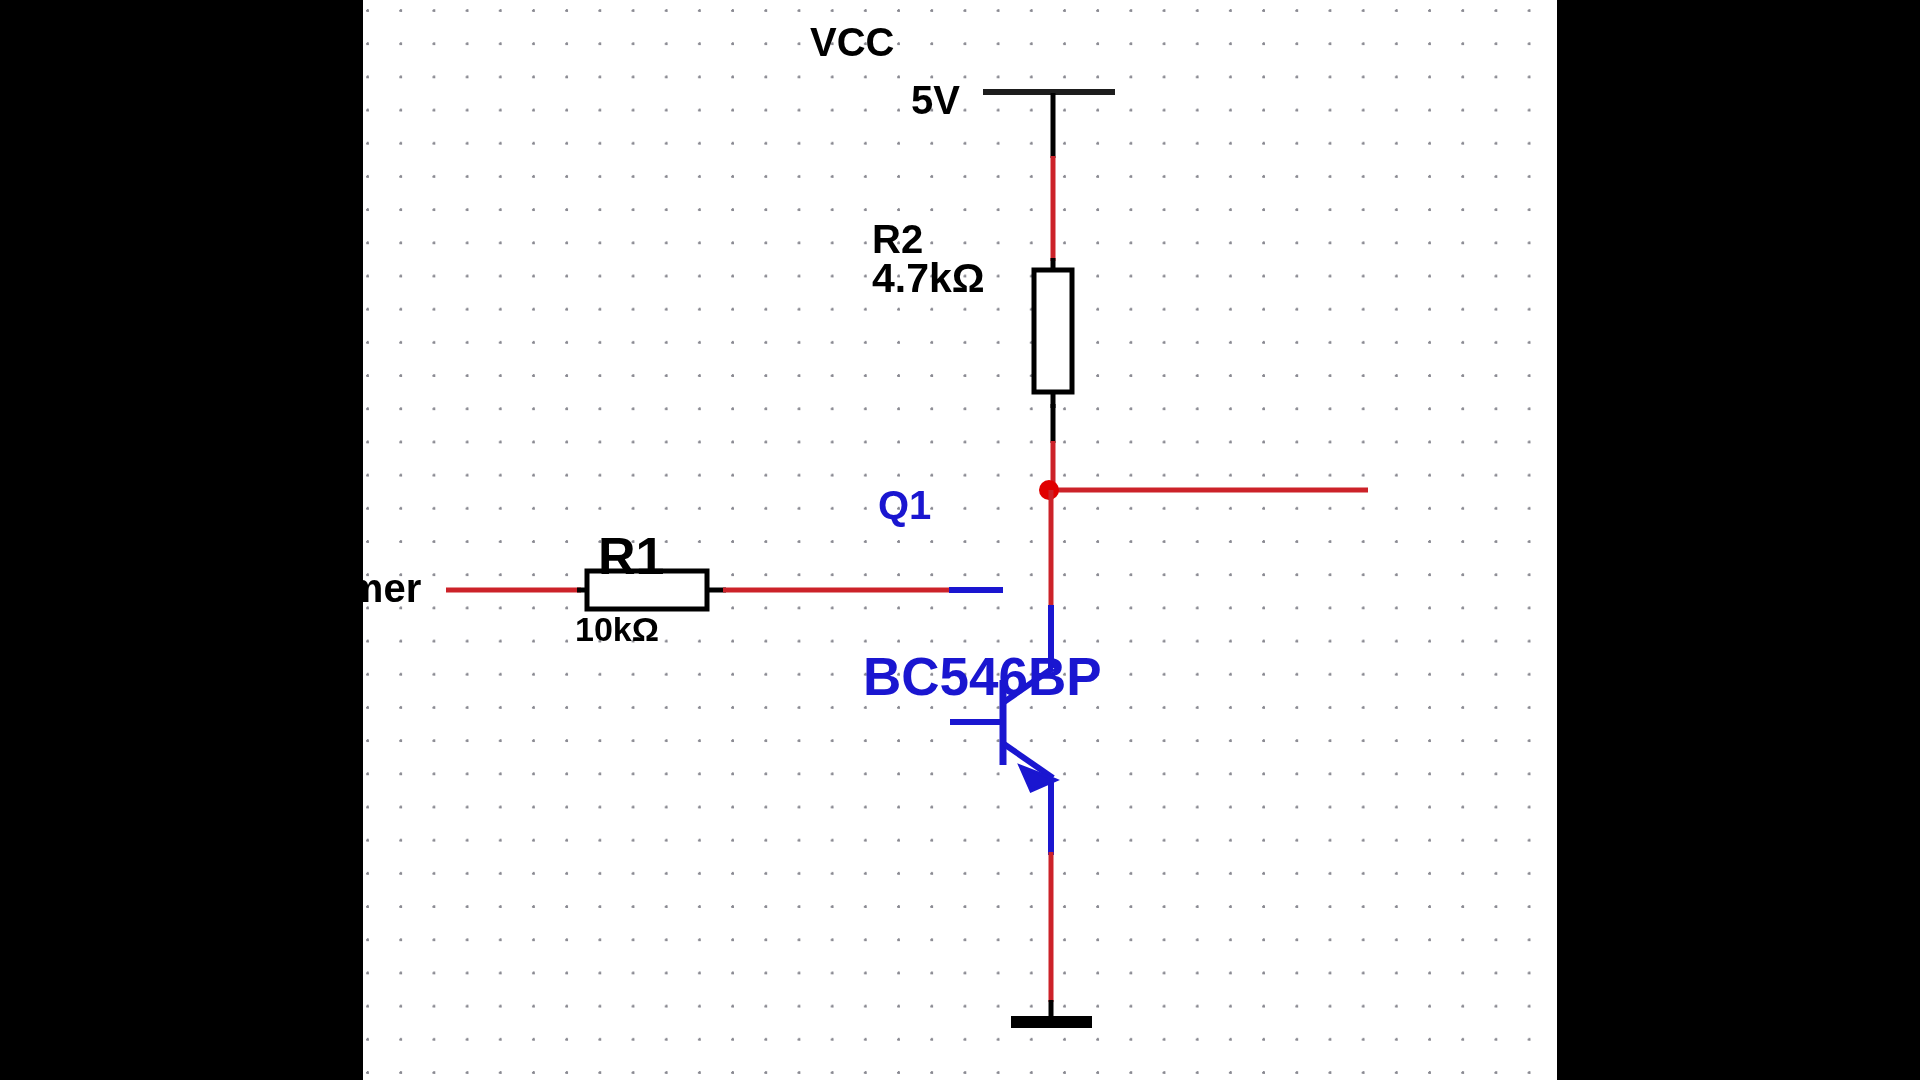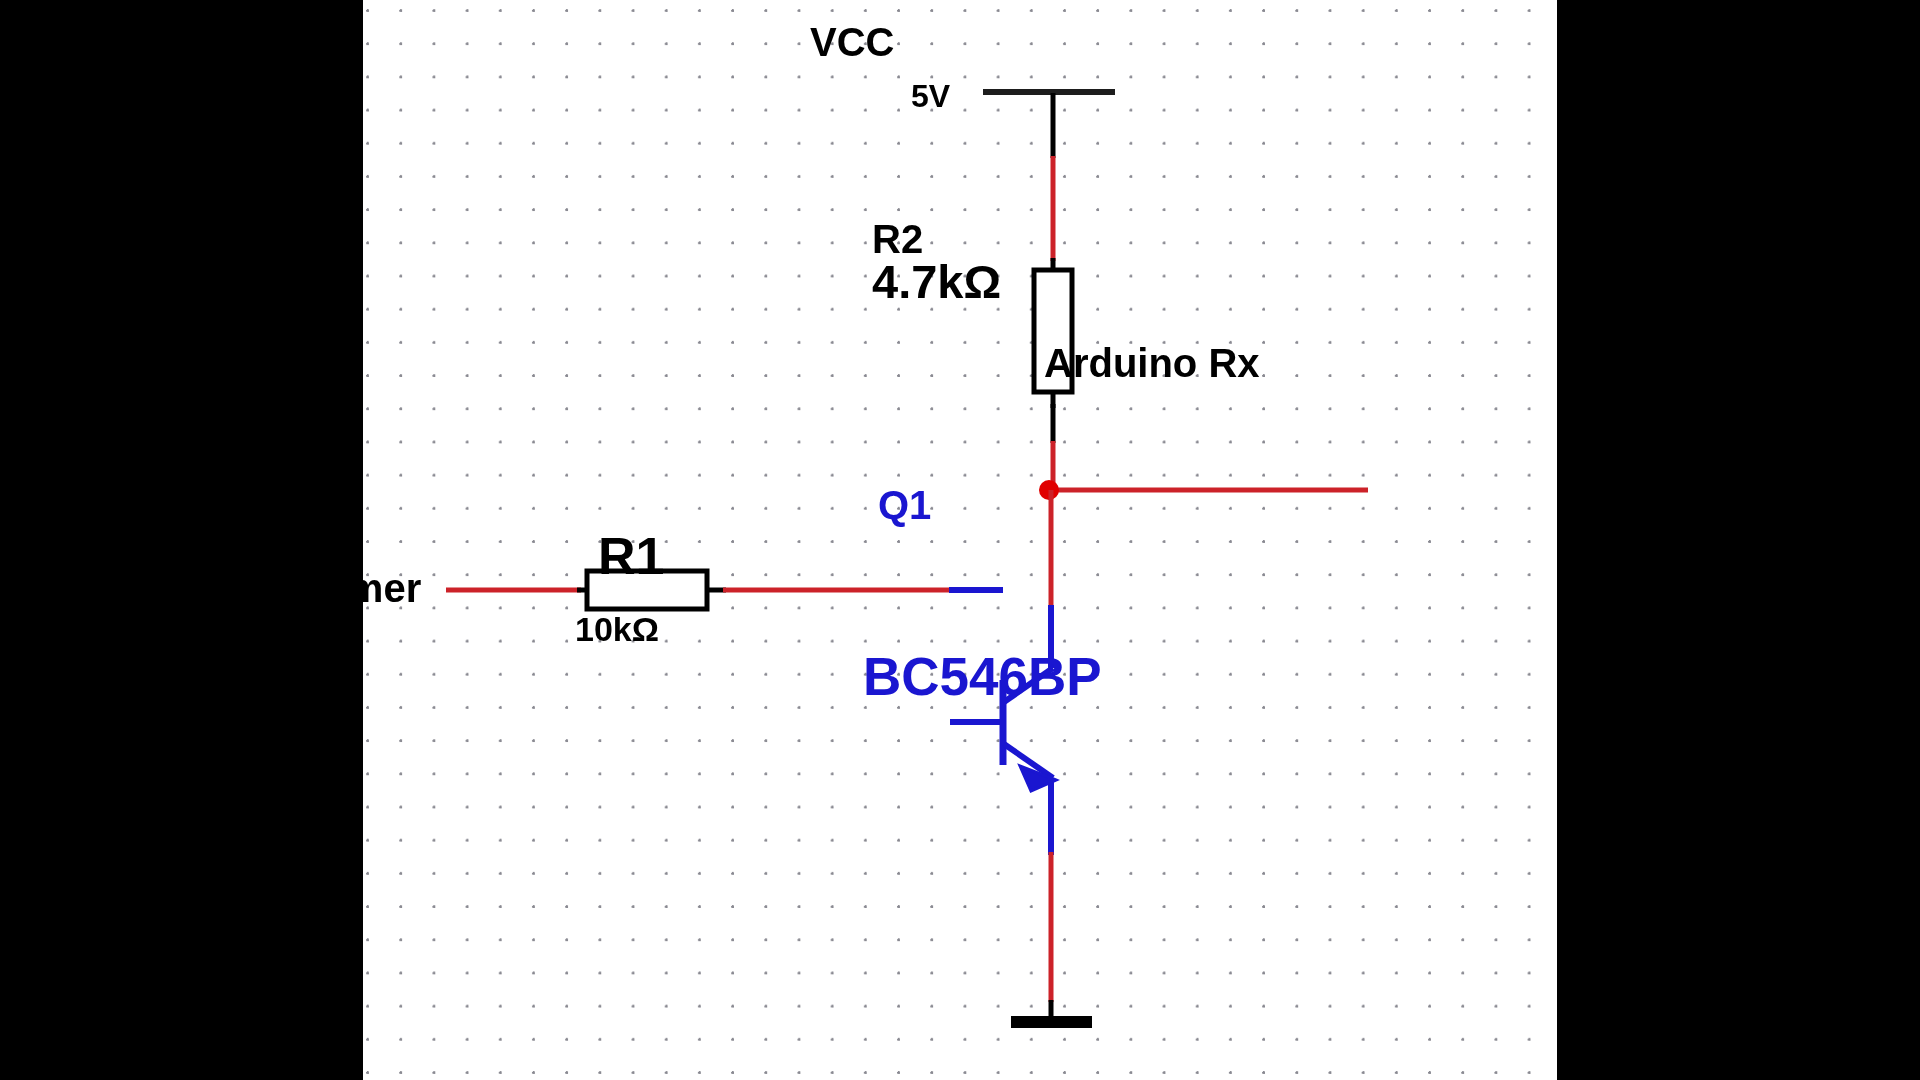--- a/index.html
+++ b/index.html
@@ -48,23 +48,23 @@
     white-space: nowrap;
     font-family: "Liberation Sans", sans-serif;
     font-weight: bold;
     line-height: 1;
     user-select: none;
   }
   .label-black { color: #000000; }
   .label-blue  { color: #1a16d0; }
 
   .lbl-vcc      { left: 447px;  top: 22px;  font-size: 40px; }
-  .lbl-5v       { left: 548px;  top: 80px;  font-size: 32px; }
+  .lbl-5v       { left: 548px;  top: 80px;  font-size: 40px; }
   .lbl-r2       { left: 509px;  top: 211px; font-size: 40px; margin-top: 8px; }
-  .lbl-r2val    { left: 509px;  top: 258px; font-size: 47px; }
+  .lbl-r2val    { left: 509px;  top: 258px; font-size: 41px; }
   .lbl-arduino  { left: 681px;  top: 343px; font-size: 40px; }
   .lbl-q1       { left: 503px;  top: 485px; font-size: 40px; margin-left: 12px; }
   .lbl-r1       { left: 235px;  top: 530px; font-size: 52px; }
   .lbl-timer    { left: -50px;  top: 568px; font-size: 40px; }
   .lbl-r1val    { left: 212px;  top: 612px; font-size: 34px; }
   .lbl-bc546    { left: 500px;  top: 650px; font-size: 53px; }
 </style>
 </head>
 <body>
 
@@ -131,21 +131,20 @@
     </svg>
 
     <div class="label label-black lbl-vcc">VCC</div>
 
     <div class="label label-black lbl-5v">5V</div>
 
     <div class="label label-black lbl-r2">R2</div>
 
     <div class="label label-black lbl-r2val">4.7kΩ</div>
 
-    <div class="label label-black lbl-arduino">Arduino Rx</div>
 
     <div class="label label-blue lbl-q1">Q1</div>
 
     <div class="label label-black lbl-r1">R1</div>
 
     <div class="label label-black lbl-timer">Timer</div>
 
     <div class="label label-black lbl-r1val">10kΩ</div>
 
     <div class="label label-blue lbl-bc546">BC546BP</div>

